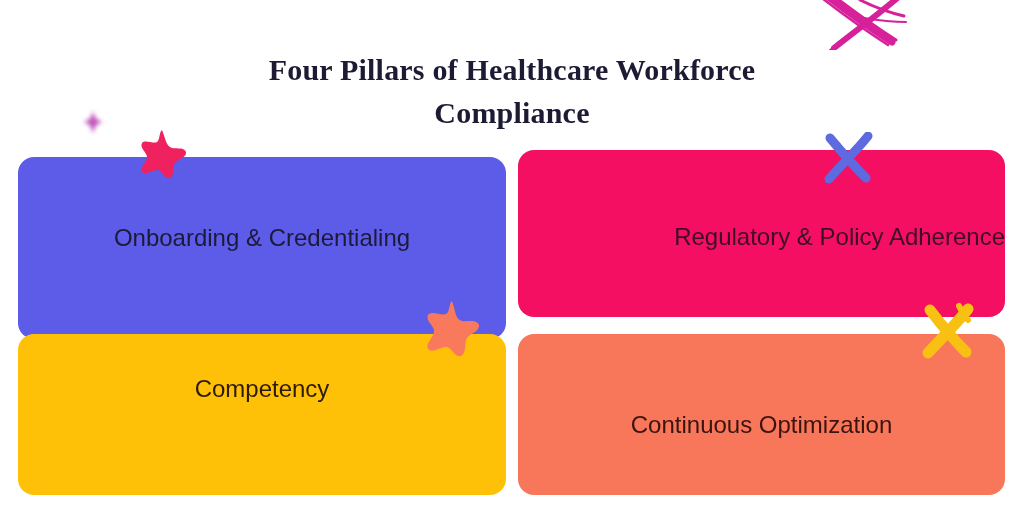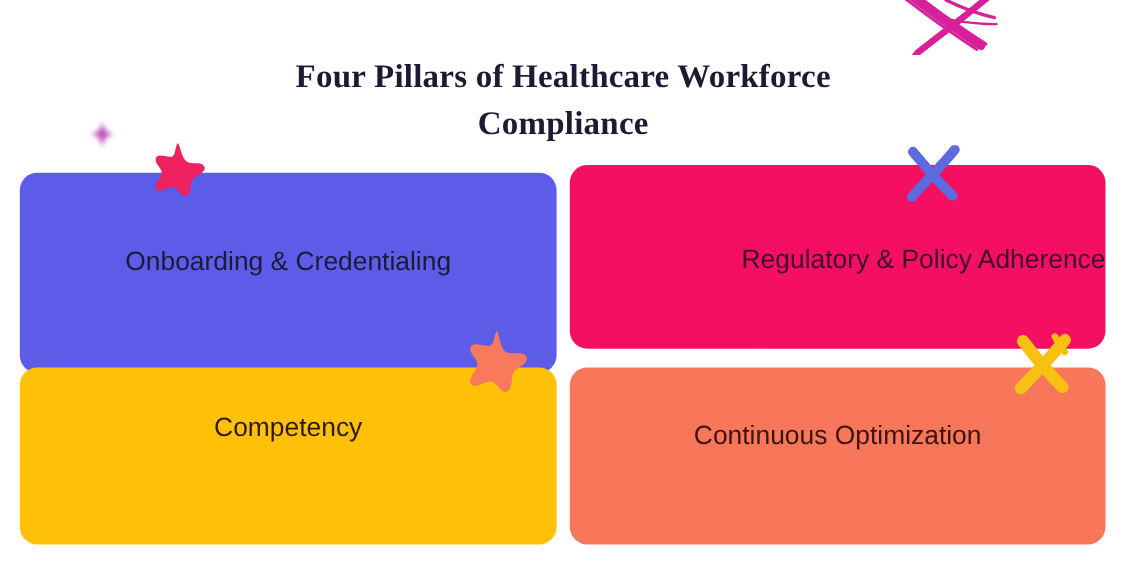--- a/index.html
+++ b/index.html
@@ -71,21 +71,21 @@
   #card-competency {
     left: 18px;  top: 334px;  width: 488px; height: 161px;
     background: #ffc107;
   }
   #card-competency .card-label { color: #2e1b05; padding-top: 40px; }
 
   #card-optimization {
     left: 518px; top: 334px;  width: 487px; height: 161px;
     background: #f87659;
   }
-  #card-optimization .card-label { color: #3a1410; padding-top: 48px; }
+  #card-optimization .card-label { color: #3a1410; padding-top: 76px; }
 
   
   .deco {
     position: absolute;
     pointer-events: none;
   }
 
   #deco-scribble-x   { left: 806px; top: -8px;  width: 110px; height: 58px; }
   #deco-star-pink    { left: 132px; top: 128px; width: 56px;  height: 56px; }
   #deco-x-blue       { left: 820px; top: 132px; width: 58px;  height: 52px; }

